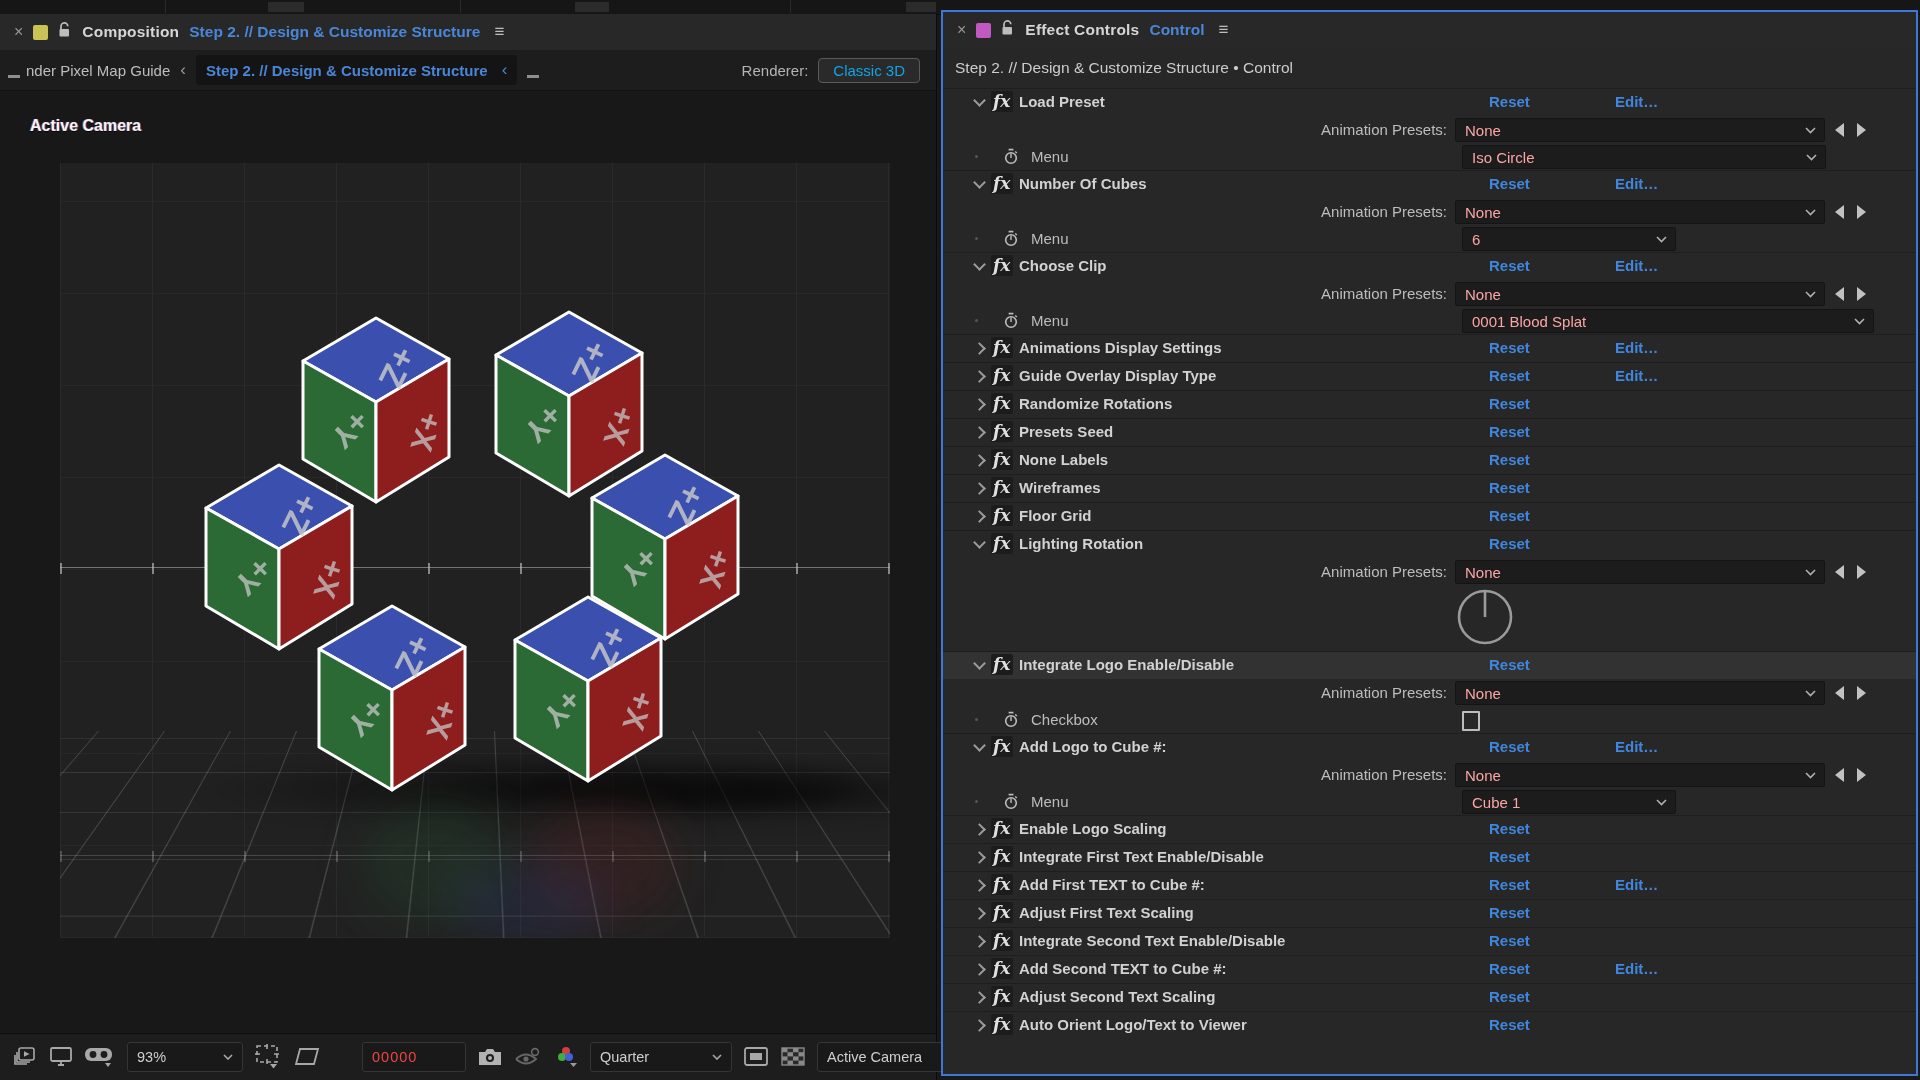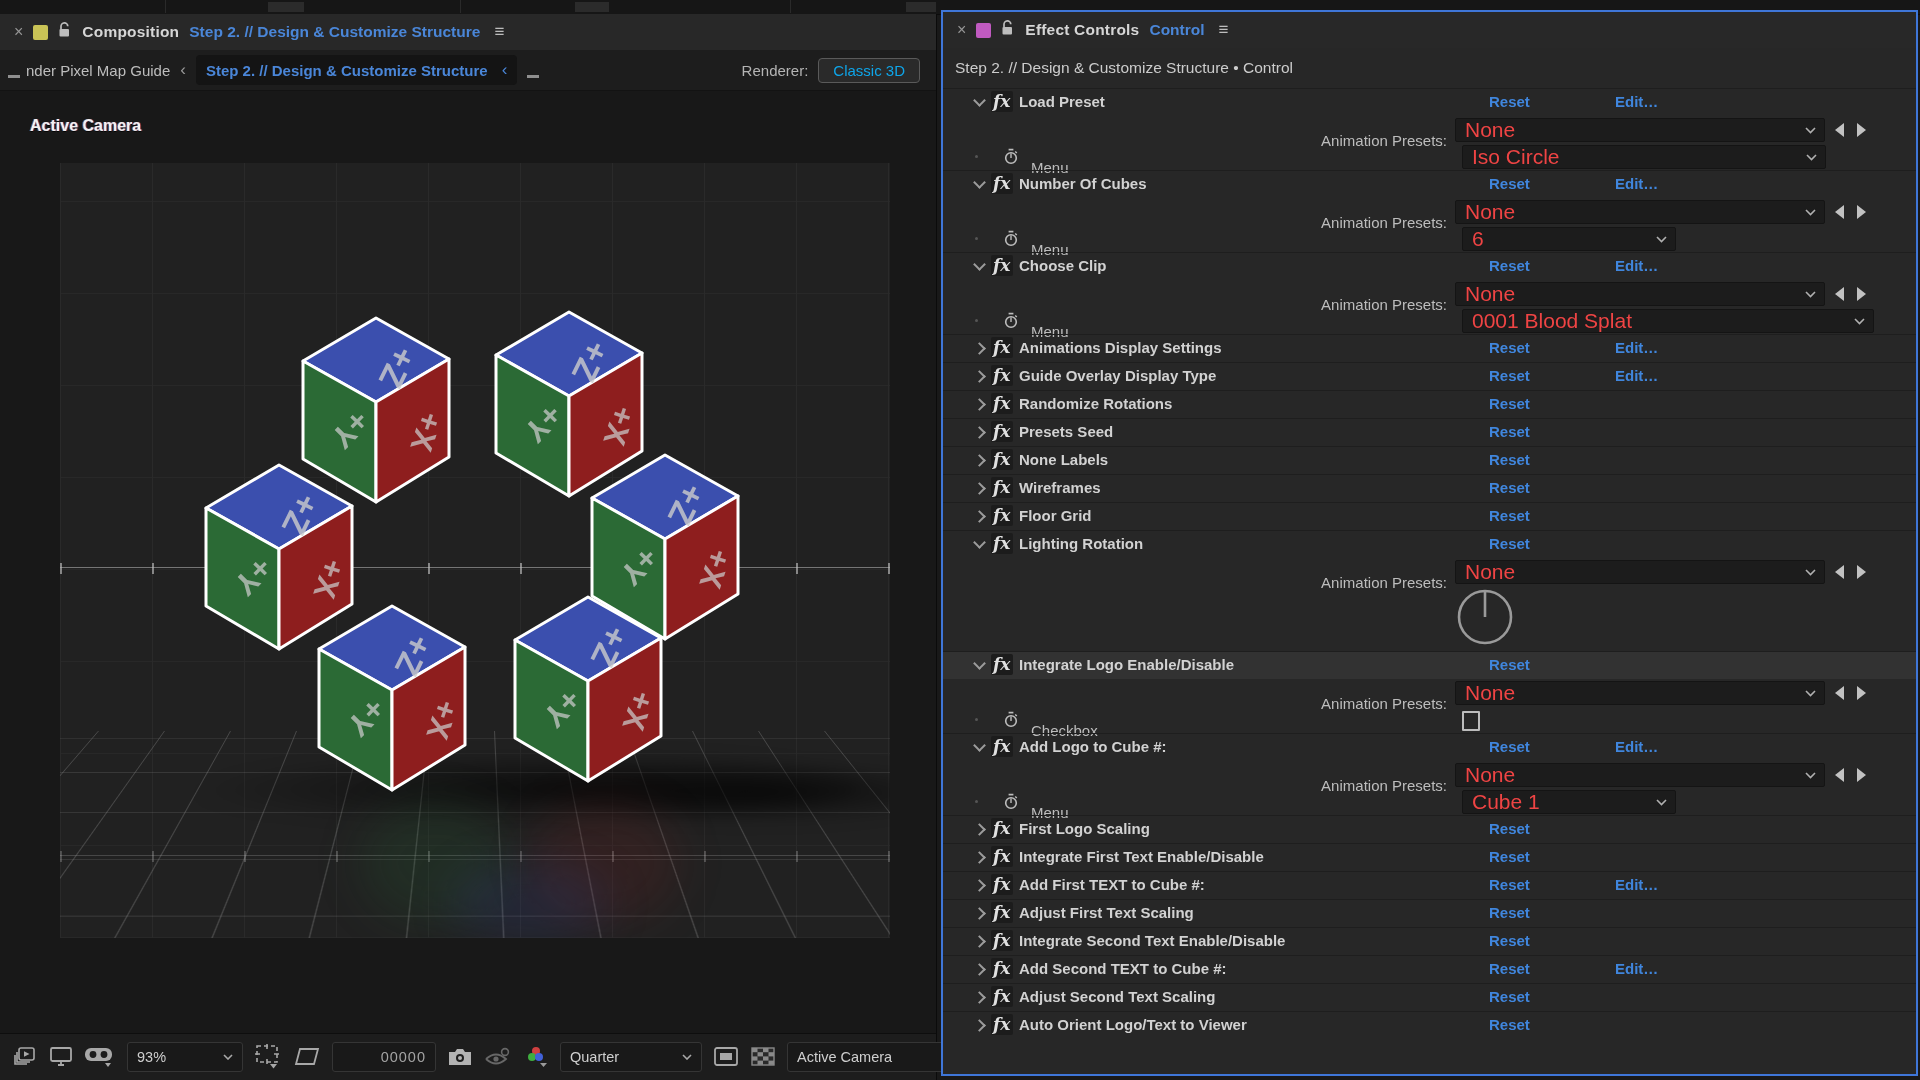--- a/index.html
+++ b/index.html
@@ -46,40 +46,40 @@
   .shadowblob.b2{left:470px;top:600px;width:420px;height:60px;transform:skewX(-14deg);}
   .refl{position:absolute;border-radius:50%;filter:blur(22px);}
   .rg{left:300px;top:640px;width:150px;height:120px;background:rgba(40,110,55,.16);}
   .rr{left:470px;top:640px;width:150px;height:120px;background:rgba(150,35,35,.15);}
   .rb{left:390px;top:700px;width:160px;height:80px;background:rgba(55,75,170,.16);}
   .cube{position:absolute;width:160px;height:192px;}
   
   .ctoolbar{position:absolute;left:0;right:0;bottom:0;height:46px;background:#1d1d1d;border-top:1px solid #0e0e0e;display:flex;align-items:center;gap:11px;padding-left:12px;}
   .tbicon{display:inline-flex;align-items:center;justify-content:center;cursor:pointer;flex:none;}
   .tbfield{height:28px;background:#191919;border:1px solid #353535;border-radius:3px;display:flex;align-items:center;padding:0 9px;gap:8px;color:#cfcfcf;font-size:14.5px;cursor:pointer;flex:none;}
-  .tbfield.tc{color:#a3a3a3;justify-content:flex-end;width:84px;letter-spacing:1px;}
+  .tbfield.tc{color:#ef4444;justify-content:flex-start;width:84px;letter-spacing:1px;margin-left:30px;}
   .chev{width:10px;height:6px;flex:none;}
   
   .fx-panel{position:absolute;left:941px;top:10px;width:977px;height:1066px;background:#272727;border:2px solid #3f76d8;box-sizing:border-box;}
   .fx-panel .tabbar{background:#282828;}
   .fxsubtitle{position:absolute;left:0;top:36px;right:0;height:40px;display:flex;align-items:center;padding-left:12px;color:#cccccc;font-size:15.5px;border-bottom:1px solid #1d1d1d;background:#272727;}
   .fxrows{position:absolute;left:0;top:76px;right:0;bottom:0;overflow:hidden;}
   .fxrow{position:relative;height:27px;}
   .fxrow.ef{border-top:1px solid #1e1e1e;}
   .fxrow.sel{background:#323232;}
   .car{position:absolute;width:7px;height:7px;border-right:2px solid #9c9c9c;border-bottom:2px solid #9c9c9c;cursor:pointer;}
   .car.down{transform:rotate(45deg);top:7px;}
   .car.right{transform:rotate(-45deg);top:9px;}
   .fxb{position:absolute;left:48px;top:2px;font-family:"DejaVu Serif",serif;font-style:italic;font-weight:bold;font-size:17px;color:#e0e0e0;background:#1c1c1c;padding:0 3px 1px 2px;border-radius:2px;line-height:20px;}
   .eflabel{position:absolute;left:76px;top:4px;font-size:15px;font-weight:bold;color:#d2d2d2;cursor:default;}
-  .plabel{position:absolute;top:16px;font-size:15px;color:#bdbdbd;}
+  .plabel{position:absolute;top:5px;font-size:15px;color:#bdbdbd;}
   .lnk{position:absolute;top:4px;font-size:15px;font-weight:bold;color:#4086dd;cursor:pointer;text-decoration:none;}
   .rcol{left:546px;} .ecol{left:672px;}
   .dd{position:absolute;top:2px;height:22px;background:#1c1c1c;border:1px solid #141414;border-radius:2px;display:flex;align-items:center;cursor:pointer;}
-  .ddtxt{color:#ef4444;font-size:21px;padding-left:9px;white-space:nowrap;}
+  .ddtxt{color:#fca5a5;font-size:15px;padding-left:9px;white-space:nowrap;}
   .ddch{margin-left:auto;margin-right:8px;flex:none;}
   .arrL,.arrR{position:absolute;top:7px;width:0;height:0;border-top:7px solid transparent;border-bottom:7px solid transparent;cursor:pointer;}
   .arrL{border-right:9px solid #c2c2c2;}
   .arrR{border-left:9px solid #c2c2c2;}
   .bluval{position:absolute;left:519px;top:4px;color:#4086dd;font-size:15px;font-weight:bold;cursor:ew-resize;}
   .bluval .deg{font-size:11px;vertical-align:top;}
   .stopw{position:absolute;top:5px;}
   .pdot{position:absolute;left:32px;top:12px;width:3px;height:3px;background:#555;border-radius:50%;}
   .cbox{position:absolute;left:519px;top:5px;width:14px;height:16px;border:2px solid #bdbdbd;border-radius:1px;background:transparent;cursor:pointer;}
   .dialrow{height:66px;}
@@ -536,21 +536,21 @@
           <span class="dd" style="left:519px;width:212px">
             <span class="ddtxt">Cube 1</span>
             <svg class="ddch" width="11" height="7" viewBox="0 0 11 7">
               <polyline points="1,1 5.5,5.5 10,1" fill="none" stroke="#b0b0b0" stroke-width="1.6"></polyline>
             </svg>
           </span>
         </div>
         <div class="fxrow ef">
           <span class="car right" style="left:32px"></span>
           <span class="fxb">fx</span>
-          <span class="eflabel">First Logo Scaling</span>
+          <span class="eflabel">Enable Logo Scaling</span>
           <a class="lnk rcol">Reset</a>
         </div>
         <div class="fxrow ef">
           <span class="car right" style="left:32px"></span>
           <span class="fxb">fx</span>
           <span class="eflabel">Integrate First Text Enable/Disable</span>
           <a class="lnk rcol">Reset</a>
         </div>
         <div class="fxrow ef">
           <span class="car right" style="left:32px"></span>

